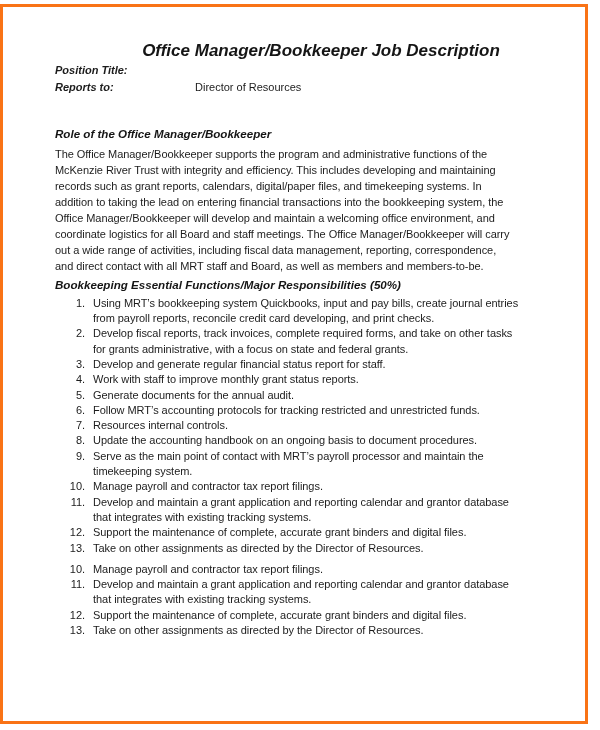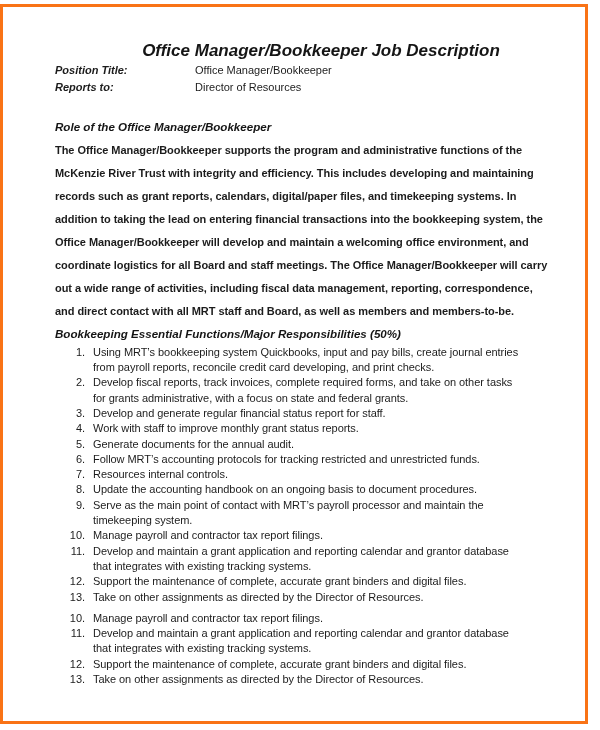--- a/index.html
+++ b/index.html
@@ -56,29 +56,28 @@
     flex: 1;
   }
   .section-heading {
     font-size: 11.6px;
     font-weight: bold;
     font-style: italic;
     line-height: 16px;
     color: #151515;
   }
   .role-heading {
-    margin-top: 22px;
+    margin-top: 29px;
   }
   .paragraph {
     margin-top: 4px;
     font-size: 11px;
-    line-height: 23px;
+    line-height: 16px;
     white-space: pre-line;
     letter-spacing: -0.05px;
-    font-weight: bold;
   }
   .functions-heading {
     margin-top: 3px;
   }
   .num-list {
     margin-top: 3px;
   }
   .num-list.repeat-block {
     margin-top: 6px;
   }
@@ -105,21 +104,20 @@
 <body>
 
 <div class="sheet">
   <div class="content">
 
     <h1 class="doc-title">Office Manager/Bookkeeper Job Description</h1>
 
     <div class="meta">
       <div class="meta-row">
         <span class="meta-label">Position Title:</span>
-        <span class="meta-value">Office Manager/Bookkeeper</span>
       </div>
       <div class="meta-row">
         <span class="meta-label">Reports to:</span>
         <span class="meta-value">Director of Resources</span>
       </div>
     </div>
 
     <div class="section-heading role-heading">Role of the Office Manager/Bookkeeper</div>
 
     <div class="paragraph">The Office Manager/Bookkeeper supports the program and administrative functions of the

